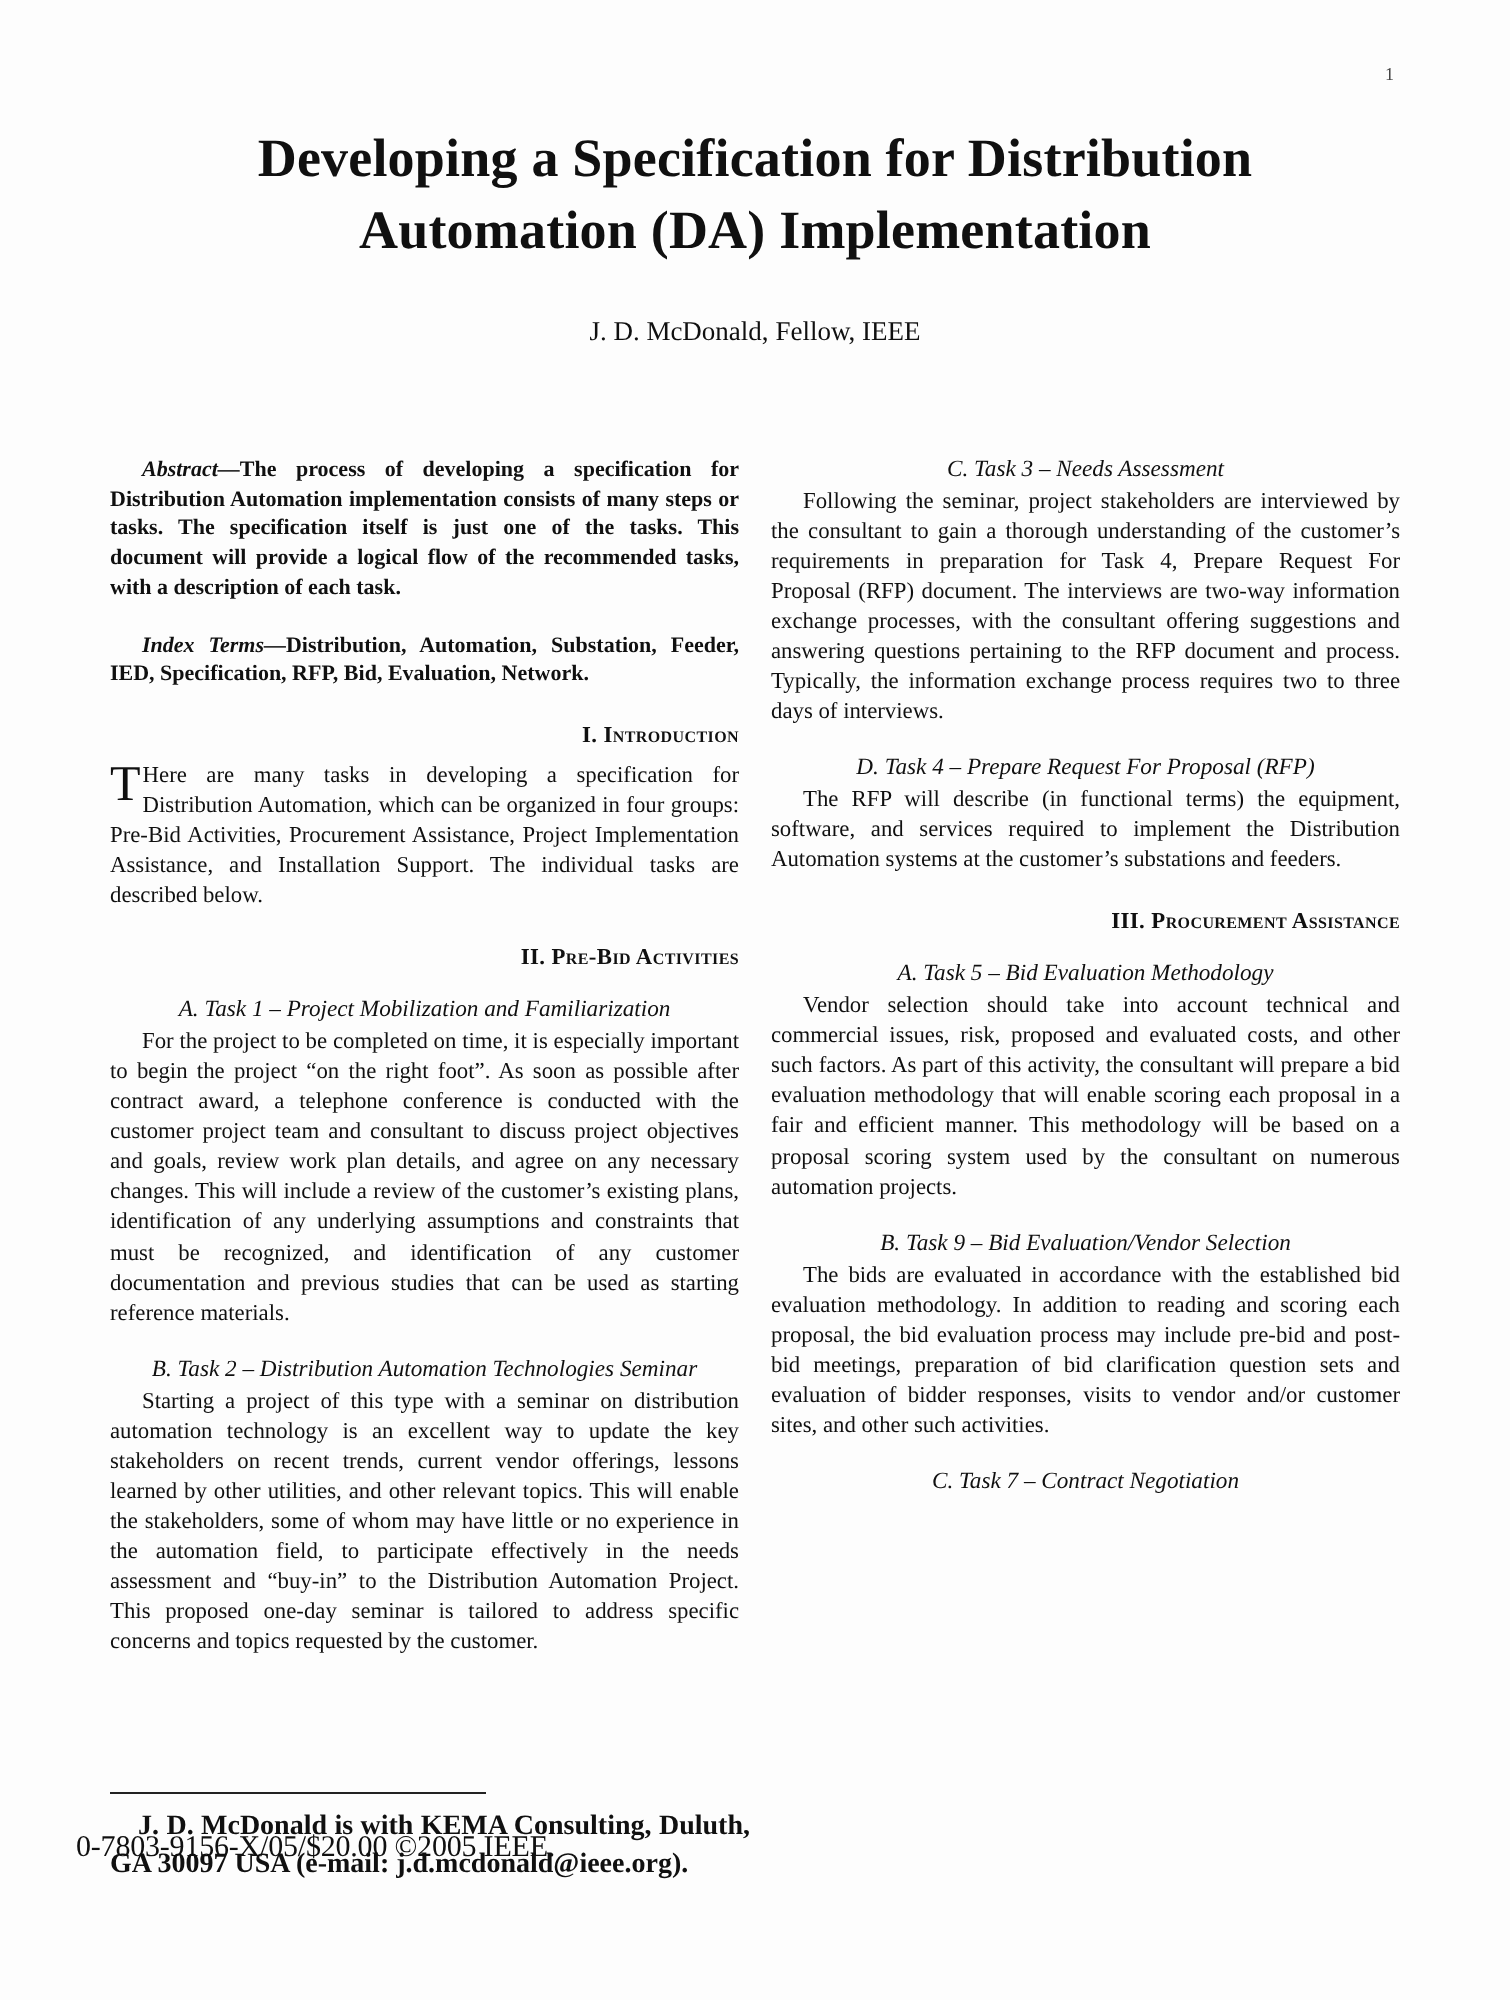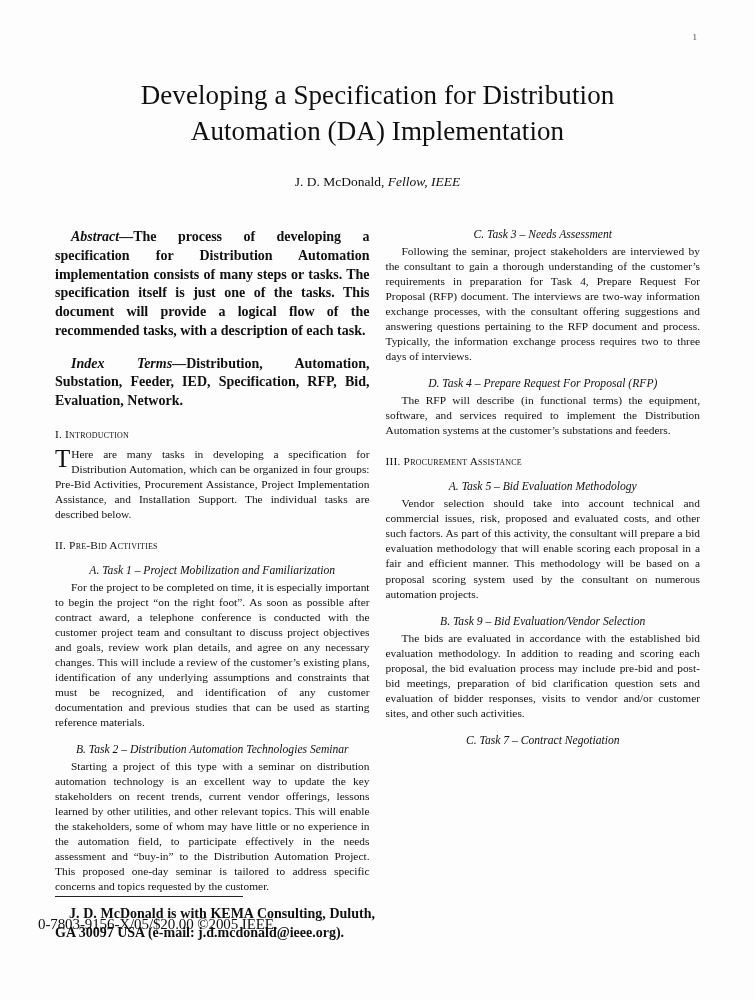--- a/index.html
+++ b/index.html
@@ -27,31 +27,30 @@
     font-size: 9px;
     color: #444;
   }
   .title-block {
     padding-top: 62px;
     text-align: center;
   }
   .paper-title {
     font-size: 27px;
     line-height: 1.33;
-    font-weight: normal;
-    margin: 16px auto;
+    font-weight: bold;
+    margin: 0 auto;
     width: 600px;
     letter-spacing: 0.1px;
   }
   .author-line {
     margin-top: 24px;
     font-size: 13.5px;
   }
   .author-line .credential {
-    font-style: italic;
     text-align: right;
   }
   .columns {
     position: absolute;
     top: 228px;
     left: 0;
     right: 0;
     display: flex;
     gap: 16px;
     padding: 0 55px;
@@ -65,38 +64,39 @@
     margin: 0;
     text-align: justify;
     font-size: 11.4px;
     line-height: 1.318;
     text-indent: 16px;
     hyphens: none;
   }
   .abstract, .index-terms {
     font-weight: bold;
     text-align: justify;
-    font-size: 14px;
+    font-size: 11px;
     line-height: 1.34;
     text-indent: 16px;
     margin: 0;
   }
   .index-terms {
     margin-top: 14px;
   }
   .lead-label {
     font-style: italic;
     font-weight: bold;
   }
   .section-heading {
-    text-align: left;
+    text-align: right;
     margin: 17px 0 7px 0;
     font-size: 11.4px;
     font-variant: small-caps;
     letter-spacing: 0.2px;
+    font-weight: bold;
   }
   .section-heading .numeral {
     font-variant: normal;
   }
   .subsection-heading {
     font-style: italic;
     font-size: 11.6px;
     margin: 13px 0 3px 0;
     text-align: center;
   }

